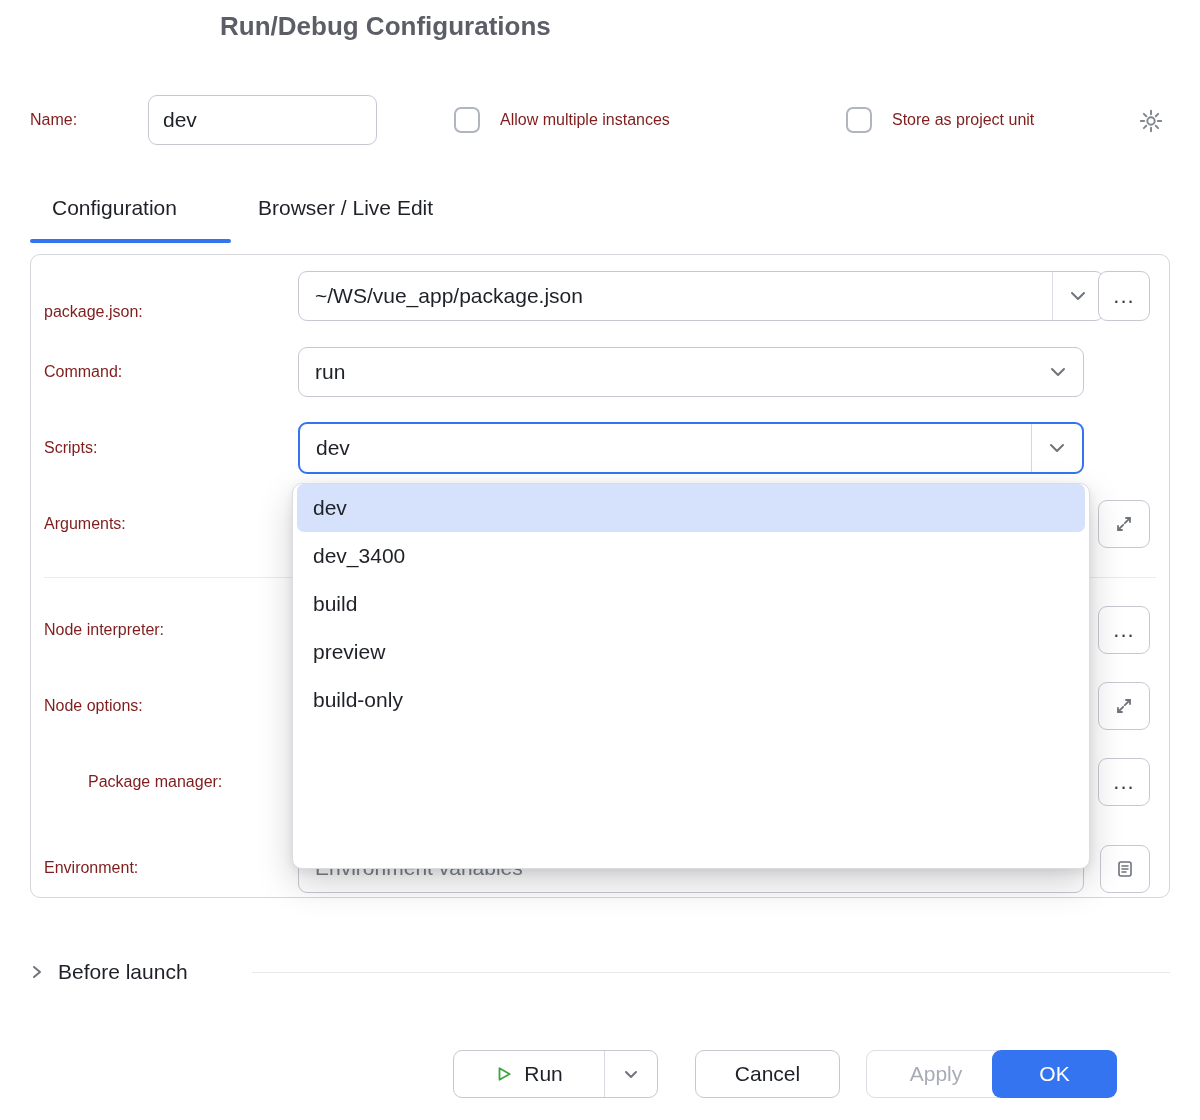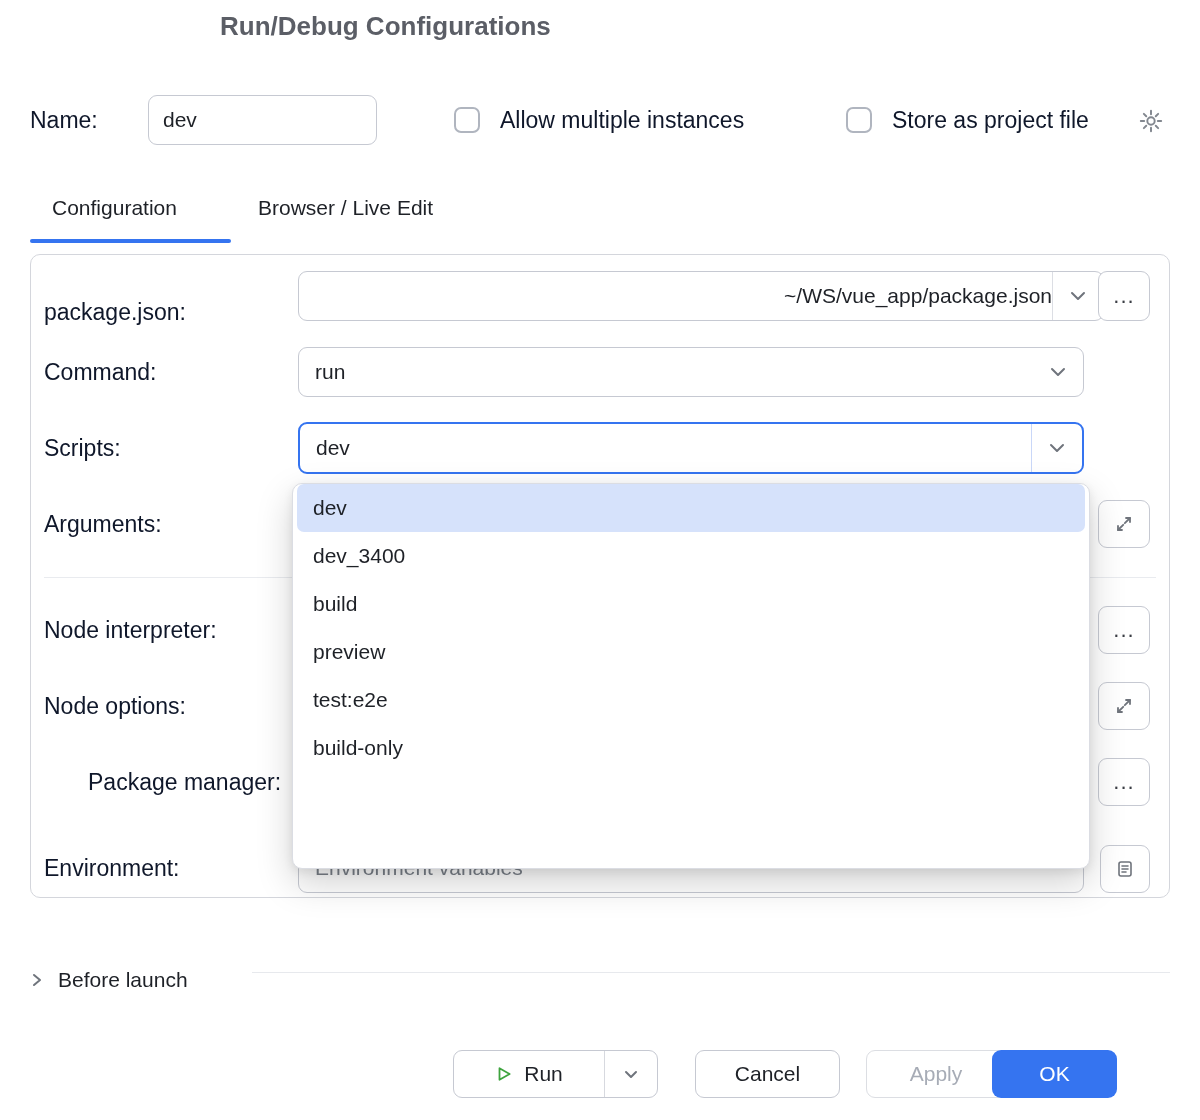--- a/index.html
+++ b/index.html
@@ -2,21 +2,21 @@
 <html><head>
 <meta charset="utf-8">
 <style>
   html,body{margin:0;padding:0;}
   body{
     width:1200px;height:1120px;position:relative;background:#ffffff;
     font-family:"Liberation Sans","DejaVu Sans",sans-serif;color:#1e2127;
     overflow:hidden;
   }
   .abs{position:absolute;}
-  .label{position:absolute;font-size:23px;color:#0f172a;line-height:26px;white-space:nowrap;}
+  .label{position:absolute;font-size:16px;color:#7f1d1d;line-height:26px;white-space:nowrap;}
   .field{
     position:absolute;box-sizing:border-box;background:#fff;
     border:1px solid #c6c9d2;border-radius:9px;display:flex;align-items:center;
   }
   .field .val{padding-left:16px;font-size:21px;flex:1;white-space:nowrap;overflow:hidden;}
   .chev-area{width:50px;align-self:stretch;display:flex;align-items:center;justify-content:center;}
   .with-div .chev-area{border-left:1px solid #dcdee4;}
   .focused{border:2px solid #3574f0;}
   .focused .chev-area{border-left:1px solid #c9d7f8;}
   .sq-btn{
@@ -43,21 +43,21 @@
   #cb-store-label{left:892px;top:107px;}
   #gear-btn{position:absolute;left:1136px;top:106px;width:30px;height:30px;display:flex;align-items:center;justify-content:center;cursor:pointer;}
   
   .tab{position:absolute;top:196px;font-size:21px;cursor:pointer;}
   #tab-config{left:52px;}
   #tab-browser{left:258px;}
   #tab-underline{position:absolute;left:30px;top:239px;width:201px;height:4px;background:#3574f0;border-radius:2px;}
   
   #panel{position:absolute;left:30px;top:254px;width:1140px;height:644px;box-sizing:border-box;border:1px solid #d4d6dc;border-radius:10px;}
   #pkg-label{left:44px;top:299px;}
-  #pkg-field{left:298px;top:271px;width:806px;height:50px;text-align:right;}
+  #pkg-field{left:298px;top:271px;width:806px;height:50px;}
   #pkg-more{left:1098px;top:271px;width:52px;height:50px;}
   #cmd-label{left:44px;top:359px;}
   #cmd-field{left:298px;top:347px;width:786px;height:50px;}
   #scripts-label{left:44px;top:435px;}
   #scripts-field{left:298px;top:422px;width:786px;height:52px;}
   #args-label{left:44px;top:511px;}
   #args-expand{left:1098px;top:500px;width:52px;height:48px;}
   #row-divider{position:absolute;left:44px;top:577px;width:1112px;height:1px;background:#e9ebef;}
   #nodeint-label{left:44px;top:617px;}
   #nodeint-more{left:1098px;top:606px;width:52px;height:48px;}
@@ -74,21 +74,21 @@
     position:absolute;left:292px;top:483px;width:798px;height:386px;box-sizing:border-box;
     background:#fff;border:1px solid #dbdde3;border-radius:10px;overflow:hidden;z-index:10;
     box-shadow:0 14px 36px rgba(0,0,0,.18),0 3px 10px rgba(0,0,0,.08);
   }
   .popup-item{
     height:48px;line-height:48px;margin:0 4px;padding-left:16px;
     font-size:21px;color:#1e2127;border-radius:7px;cursor:pointer;white-space:nowrap;
   }
   .popup-item.selected{background:#d6e2fb;}
   
-  #before-launch{position:absolute;left:30px;top:957px;height:30px;display:flex;align-items:center;gap:14px;cursor:pointer;margin-top:8px;}
+  #before-launch{position:absolute;left:30px;top:957px;height:30px;display:flex;align-items:center;gap:14px;cursor:pointer;}
   #bl-label{position:static;font-size:21px;}
   #bl-line{position:absolute;left:252px;top:972px;width:918px;height:1px;background:#e7e9ed;}
   
   .footer-btn{
     position:absolute;top:1050px;height:48px;box-sizing:border-box;border-radius:9px;
     display:flex;align-items:center;justify-content:center;font-size:21px;cursor:pointer;background:#fff;
     border:1px solid #c6c9d2;
   }
   #run-btn{left:453px;width:205px;padding:0;display:flex;align-items:stretch;justify-content:flex-start;}
   #run-main{flex:1;display:flex;align-items:center;justify-content:center;gap:11px;font-size:21px;}
@@ -103,21 +103,21 @@
 
 <div id="title" class="abs">Run/Debug Configurations</div>
 
 <div id="name-label" class="label">Name:</div>
 <input id="name-input" type="text" value="dev" style="">
 
 <div id="cb-multi" class="checkbox"></div>
 <div id="cb-multi-label" class="label">Allow multiple instances</div>
 
 <div id="cb-store" class="checkbox"></div>
-<div id="cb-store-label" class="label">Store as project file</div>
+<div id="cb-store-label" class="label">Store as project unit</div>
 
 <div id="gear-btn">
   <svg width="26" height="26" viewBox="0 0 24 24" fill="none" stroke="#82878f" stroke-width="1.8" stroke-linecap="round">
     <circle cx="12" cy="12" r="3.4"></circle>
     <path d="M12 2.6v3.1 M12 18.3v3.1 M2.6 12h3.1 M18.3 12h3.1 M5.4 5.4l2.2 2.2 M16.4 16.4l2.2 2.2 M18.6 5.4l-2.2 2.2 M7.6 16.4l-2.2 2.2"></path>
   </svg>
 </div>
 
 <div id="tab-config" class="tab">Configuration</div>
 <div id="tab-browser" class="tab">Browser / Live Edit</div>
@@ -193,21 +193,20 @@
     <rect x="4" y="3" width="12" height="14" rx="2"></rect>
     <path d="M7 7h6 M7 10h6 M7 13h4"></path>
   </svg>
 </div>
 
 <div id="popup">
   <div class="popup-item selected">dev</div>
   <div class="popup-item">dev_3400</div>
   <div class="popup-item">build</div>
   <div class="popup-item">preview</div>
-  <div class="popup-item">test:e2e</div>
   <div class="popup-item">build-only</div>
 </div>
 
 <div id="before-launch">
   <svg width="14" height="14" viewBox="0 0 14 14">
     <polyline points="4,2 10,7 4,12" fill="none" stroke="#6f747c" stroke-width="2" stroke-linecap="round" stroke-linejoin="round"></polyline>
   </svg>
   <span id="bl-label">Before launch</span>
 </div>
 <div id="bl-line"></div>

